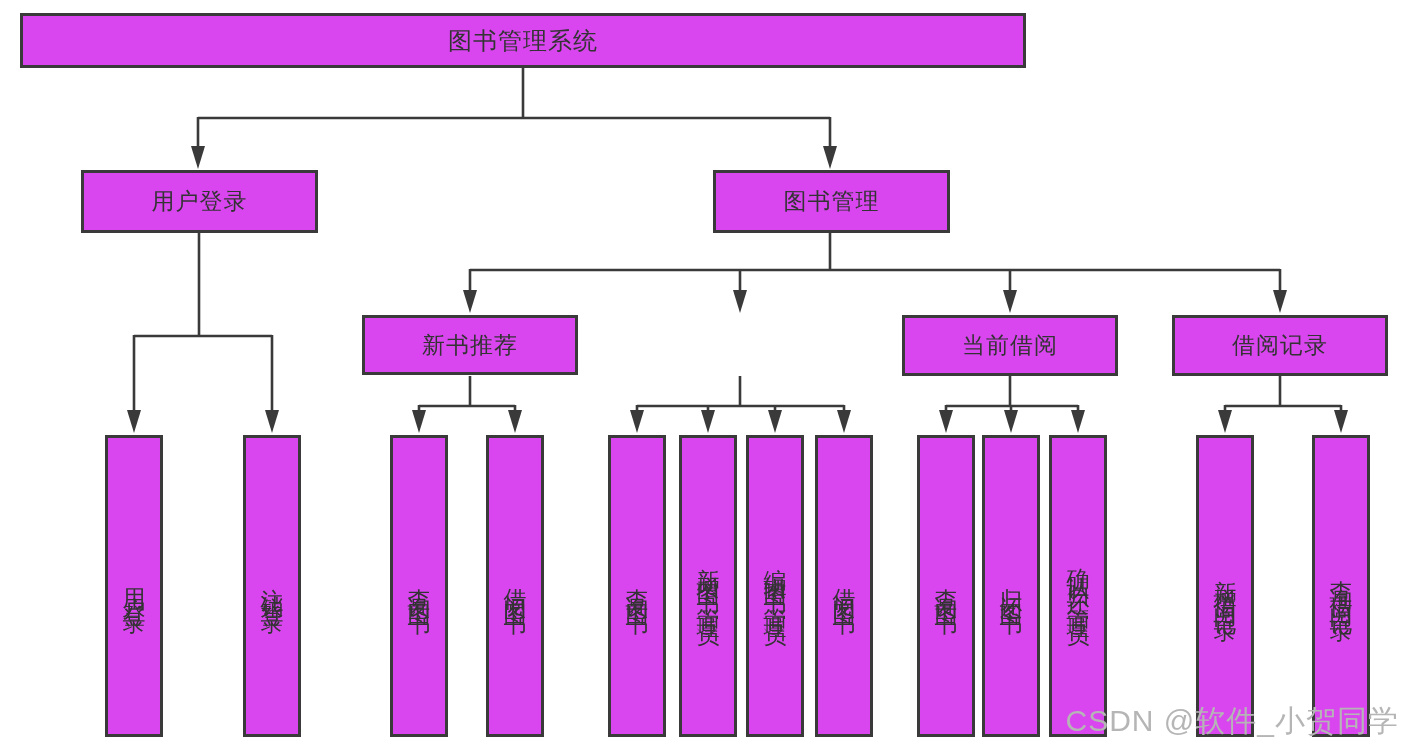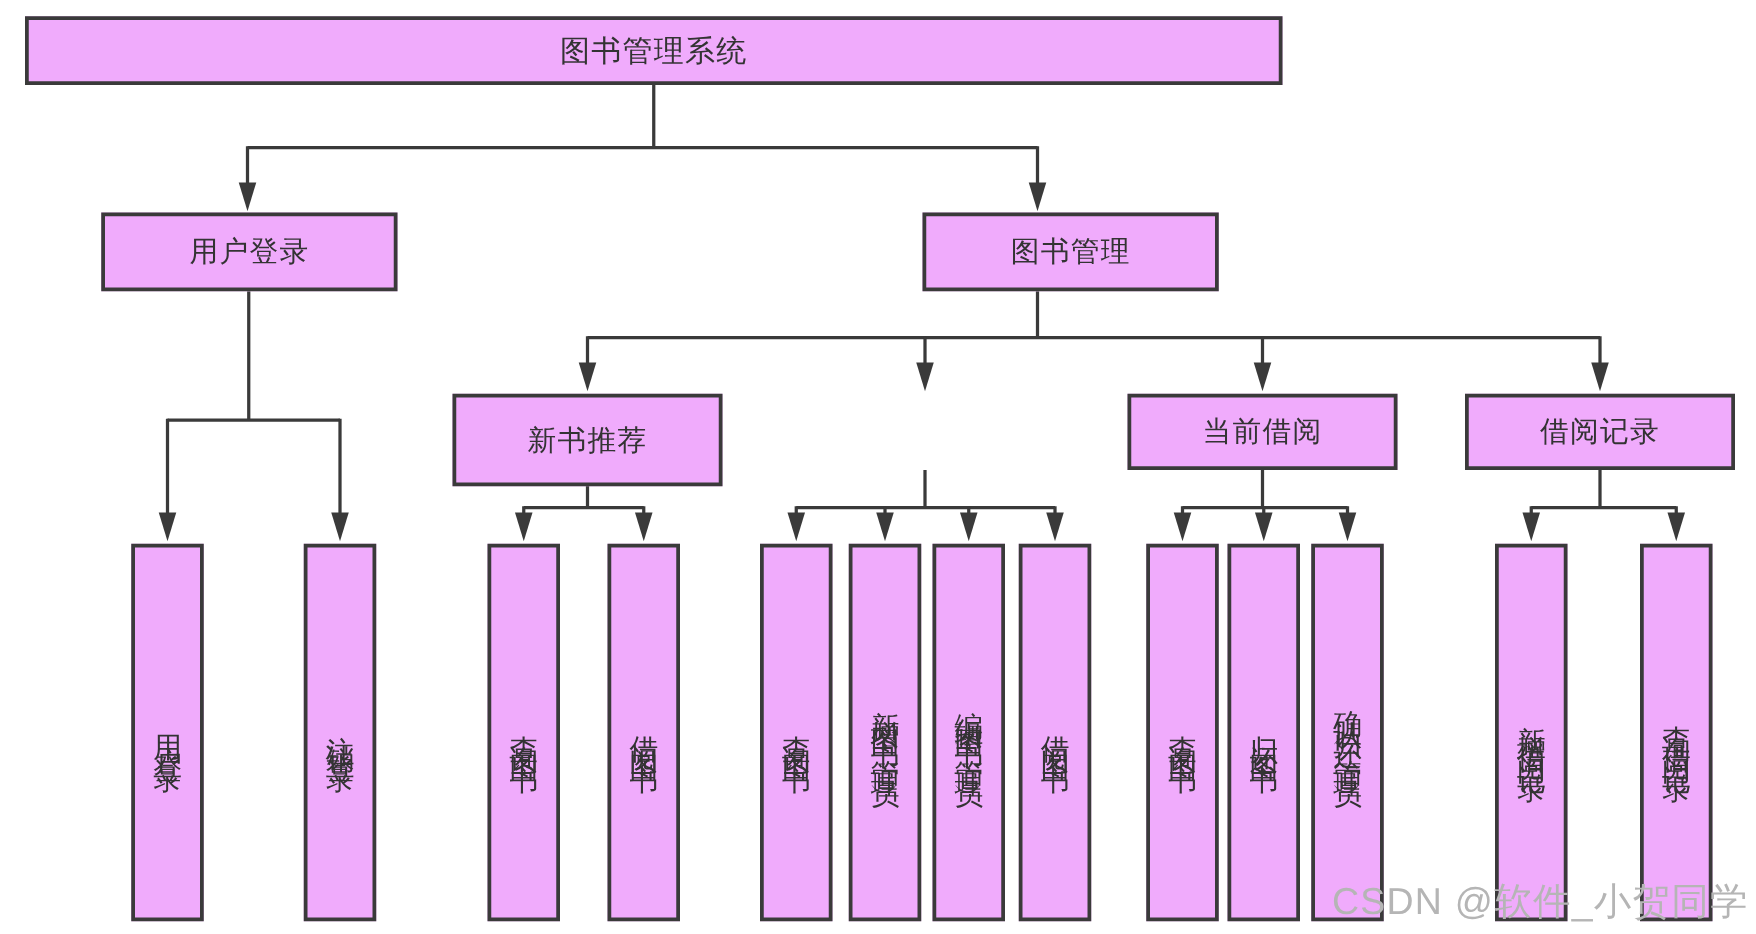--- a/index.html
+++ b/index.html
@@ -18,21 +18,21 @@
   svg.connectors {
     position: absolute;
     left: 0; top: 0;
     width: 1405px;
     height: 747px;
     z-index: 1;
   }
   .box {
     position: absolute;
     box-sizing: border-box;
-    background: #f0abfc;
+    background: #d946ef;
     border: 3px solid #3a3a3a;
     color: #333333;
     display: flex;
     align-items: center;
     justify-content: center;
     z-index: 2;
     letter-spacing: 1px;
   }
   .box.root  { font-size: 24px; }
   .box.hnode { font-size: 23px; }
@@ -129,23 +129,23 @@
       <polygon points="1078,433 1071,410 1085,410"></polygon>
 
       <polygon points="1225,433 1218,410 1232,410"></polygon>
       <polygon points="1341,433 1334,410 1348,410"></polygon>
     </g>
   </svg>
 
   <div class="box root" style="left:20px; top:13px; width:1006px; height:55px;">图书管理系统</div>
 
   <div class="box hnode" style="left:81px; top:170px; width:237px; height:63px;">用户登录</div>
-  <div class="box hnode" style="left:738px; top:170px; width:237px; height:63px;">图书管理</div>
+  <div class="box hnode" style="left:713px; top:170px; width:237px; height:63px;">图书管理</div>
 
-  <div class="box hnode" style="left:362px; top:315px; width:216px; height:74px;">新书推荐</div>
+  <div class="box hnode" style="left:362px; top:315px; width:216px; height:60px;">新书推荐</div>
   <div class="box hnode" style="left:902px; top:315px; width:216px; height:61px;">当前借阅</div>
   <div class="box hnode" style="left:1172px; top:315px; width:216px; height:61px;">借阅记录</div>
 
   <div class="box vleaf" style="left:105px; top:435px; width:58px; height:302px;">
     <span class="vtext">用户登录</span>
   </div>
   <div class="box vleaf" style="left:243px; top:435px; width:58px; height:302px;">
     <span class="vtext">注销登录</span>
   </div>
 

